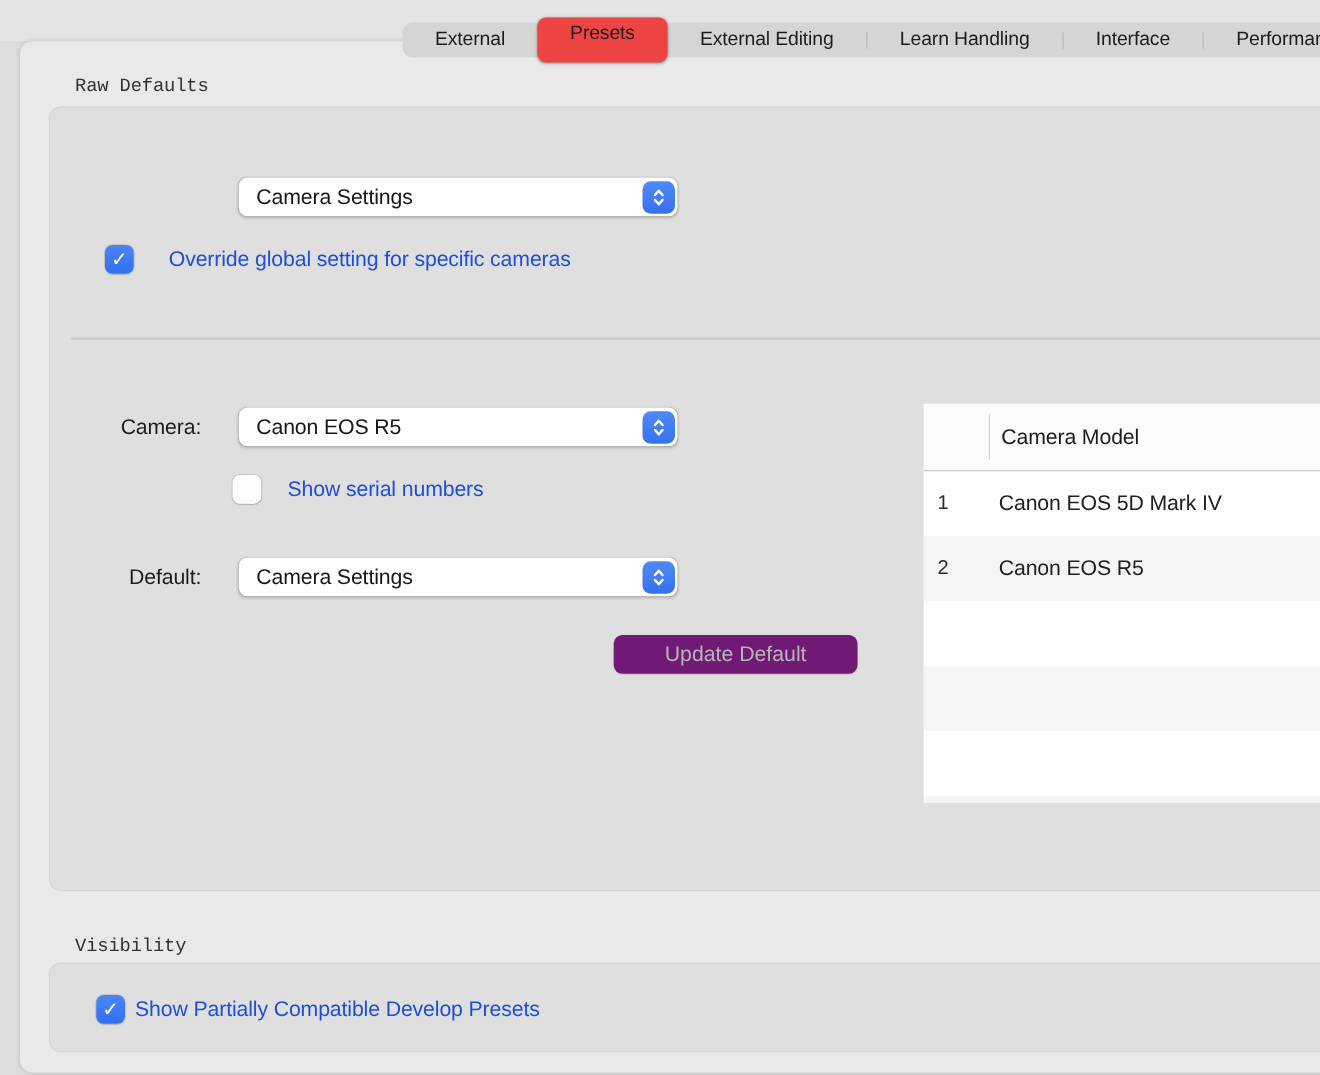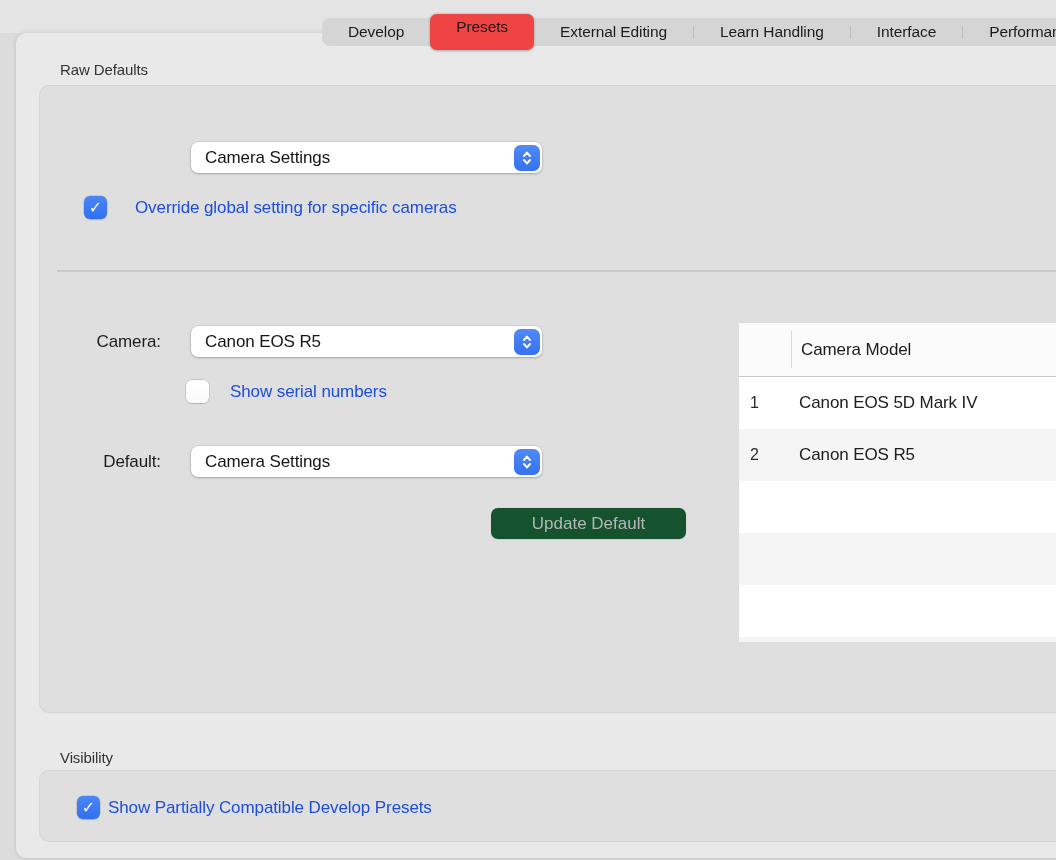--- a/index.html
+++ b/index.html
@@ -32,21 +32,21 @@
     box-shadow:0 0.5px 2.5px rgba(0,0,0,0.28), 0 0 1px rgba(0,0,0,0.12);
   }
   .tab-sep { width:1px; height:13px; background:#b9b9b9; flex:0 0 1px; }
 
   
   .outer-panel {
     position:absolute; left:16px; top:33px; width:1054px; height:825px;
     background:#e9e9e9; border-radius:10px 0 0 10px;
     box-shadow:0 0 4px rgba(0,0,0,0.14);
   }
-  .section-label { position:absolute; left:44px; font-size:15px; color:#333336; }
+  .section-label { position:absolute; left:44px; font-size:15px; color:#333336;font-family:Liberation Mono, monospace; }
 
   .inner-panel {
     position:absolute; left:23px; width:1031px;
     background:#dfdfdf; border-radius:10px; border:1px solid rgba(0,0,0,0.045);
   }
   #panel-raw { top:52px; height:628px; }
   #panel-vis { top:737px; height:72px; }
 
   .form-label {
     position:absolute; left:0; width:121px; height:31px; line-height:31px;
@@ -90,21 +90,21 @@
   }
 
   .h-divider { position:absolute; left:17px; top:184px; right:0; height:2px; background:#c9c9c9; }
 
   .push-button {
     position:absolute; left:451px; top:422px; width:195px; height:31px;
     border-radius:7px; font-size:17px; text-align:center; line-height:31px;
     font-family:inherit; border:none; cursor:default;
   }
   .push-button.disabled {
-    background:#14532d; color:#b5b5b8;
+    background:#701a75; color:#b5b5b8;
     box-shadow:0 0 0 0.5px rgba(0,0,0,0.05), 0 0.5px 1px rgba(0,0,0,0.06);
   }
 
   
   .cam-table {
     position:absolute; left:699px; top:237px; width:345px; height:319px;
     background:#ffffff; overflow:hidden; font-size:17px;
   }
   .cam-thead {
     position:relative; height:54px; background:#fbfbfb;
@@ -210,21 +210,21 @@
     <div class="inner-panel" id="panel-vis">
       <div class="checkbox checked" style="left:37px; top:25px;">
         <span class="check-glyph">✓</span>
       </div>
       <div class="cb-label" style="left:68px; top:21px;">Show Partially Compatible Develop Presets</div>
     </div>
 
   </div>
 
   <div class="segmented">
-    <div class="tab">Develop</div>
+    <div class="tab">External</div>
     <div class="tab selected">Presets</div>
     <div class="tab">External Editing</div>
     <div class="tab-sep"></div>
     <div class="tab">Learn Handling</div>
     <div class="tab-sep"></div>
     <div class="tab">Interface</div>
     <div class="tab-sep"></div>
     <div class="tab">Performance</div>
   </div>
 

